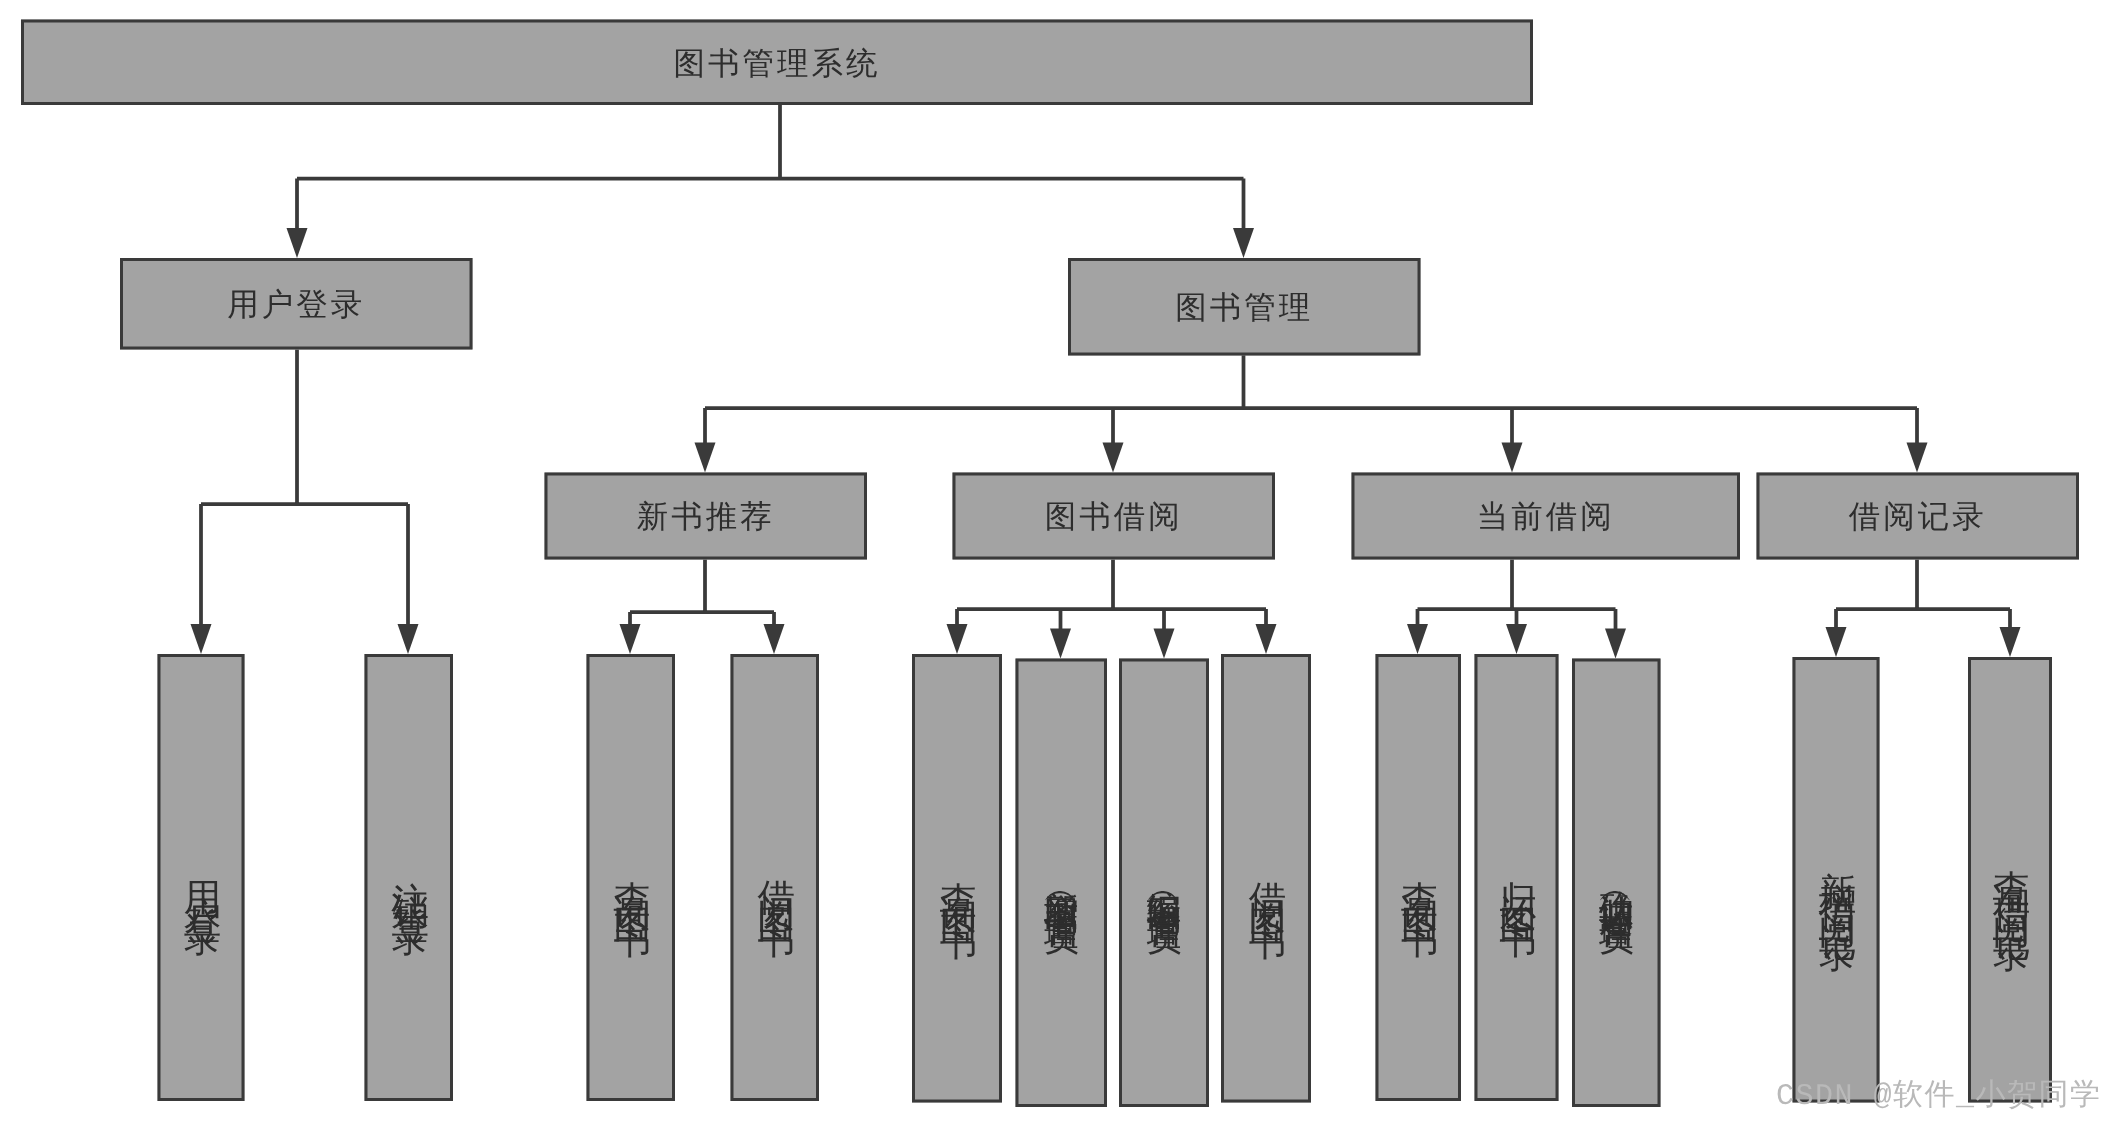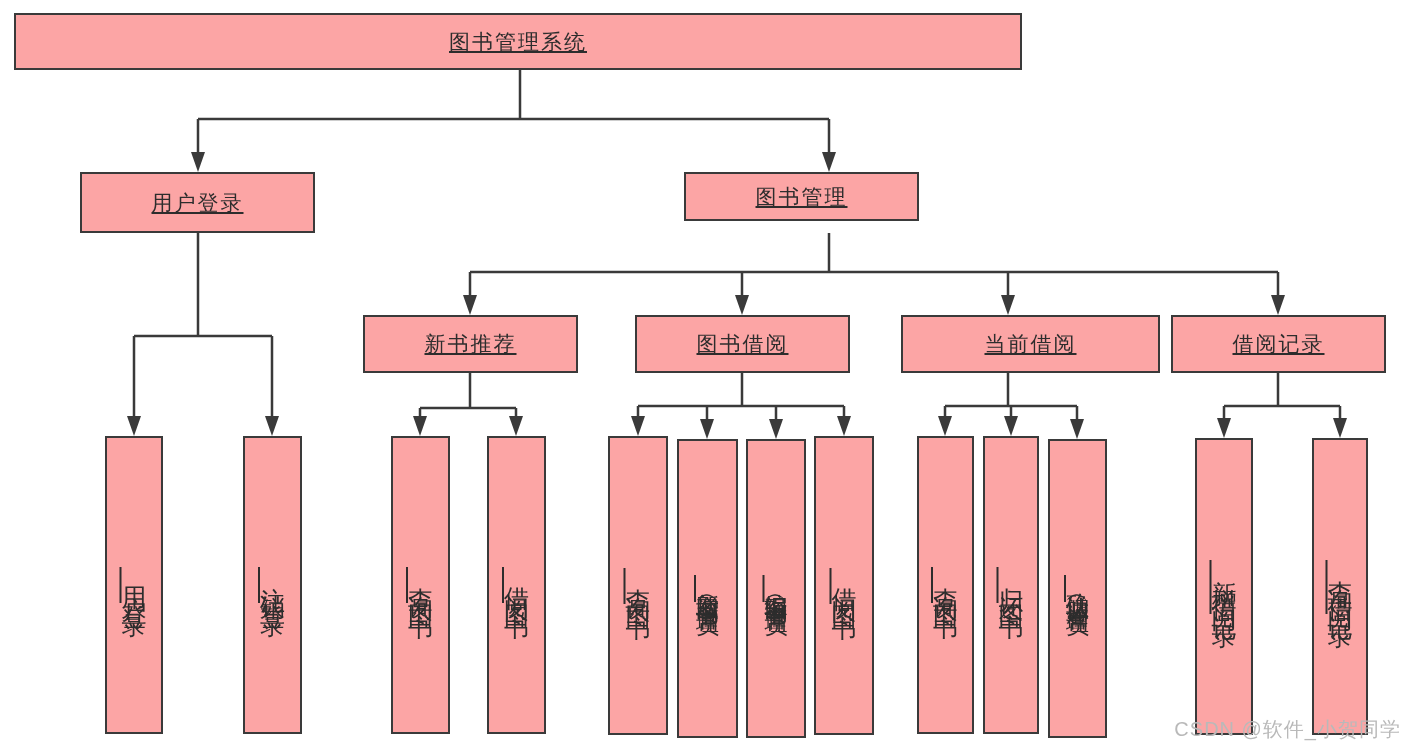--- a/index.html
+++ b/index.html
@@ -12,27 +12,26 @@
     width: 1405px;
     height: 747px;
     background: #ffffff;
     font-family: "Liberation Sans", "DejaVu Sans", sans-serif;
     overflow: hidden;
   }
   .node {
     position: absolute;
     box-sizing: border-box;
     border: 2.5px solid #3a3a3a;
-    background: #fca5a5;
+    background: #a3a3a3;
     display: flex;
     align-items: center;
     justify-content: center;
     color: #2d2d2d;
     z-index: 2;
-    text-decoration: underline;
   }
   .hnode {
     font-size: 21px;
     letter-spacing: 2px;
     white-space: nowrap;
   }
   .vnode span {
     writing-mode: vertical-rl;
     line-height: 1;
     font-size: 25px;
@@ -40,21 +39,21 @@
     white-space: nowrap;
   }
   .vnode.dense span {
     font-size: 23px;
     letter-spacing: 3px;
   }
   
   #n-root      { left: 14px;   top: 13px;  width: 1008px; height: 57px; }
   
   #n-login     { left: 80px;   top: 172px; width: 235px;  height: 61px; }
-  #n-bookmgmt  { left: 684px;  top: 172px; width: 235px;  height: 49px; }
+  #n-bookmgmt  { left: 712px;  top: 172px; width: 235px;  height: 65px; }
   
   #n-newbook   { left: 363px;  top: 315px; width: 215px;  height: 58px; }
   #n-borrow    { left: 635px;  top: 315px; width: 215px;  height: 58px; }
   #n-current   { left: 901px;  top: 315px; width: 259px;  height: 58px; }
   #n-records   { left: 1171px; top: 315px; width: 215px;  height: 58px; }
   
   #n-ul1 { left: 105px;  top: 436px; width: 58px; height: 298px; }
   #n-ul2 { left: 243px;  top: 436px; width: 59px; height: 298px; }
   #n-nb1 { left: 391px;  top: 436px; width: 59px; height: 298px; }
   #n-nb2 { left: 487px;  top: 436px; width: 59px; height: 298px; }
@@ -86,20 +85,21 @@
   }
   #watermark {
     position: absolute;
     right: 4px;
     top: 716px;
     font-size: 20px;
     color: #b9b9b9;
     letter-spacing: 1px;
     white-space: nowrap;
     z-index: 3;
+    font-family: Liberation Mono, monospace;
   }
 </style>
 </head>
 <body>
 
 <div id="stage">
 
   <svg id="connector-svg" viewBox="0 0 1405 747" xmlns="http://www.w3.org/2000/svg">
 
     <path d="M520 70 V119 M198 119 H829 M198 119 V154 M829 119 V154"></path>

